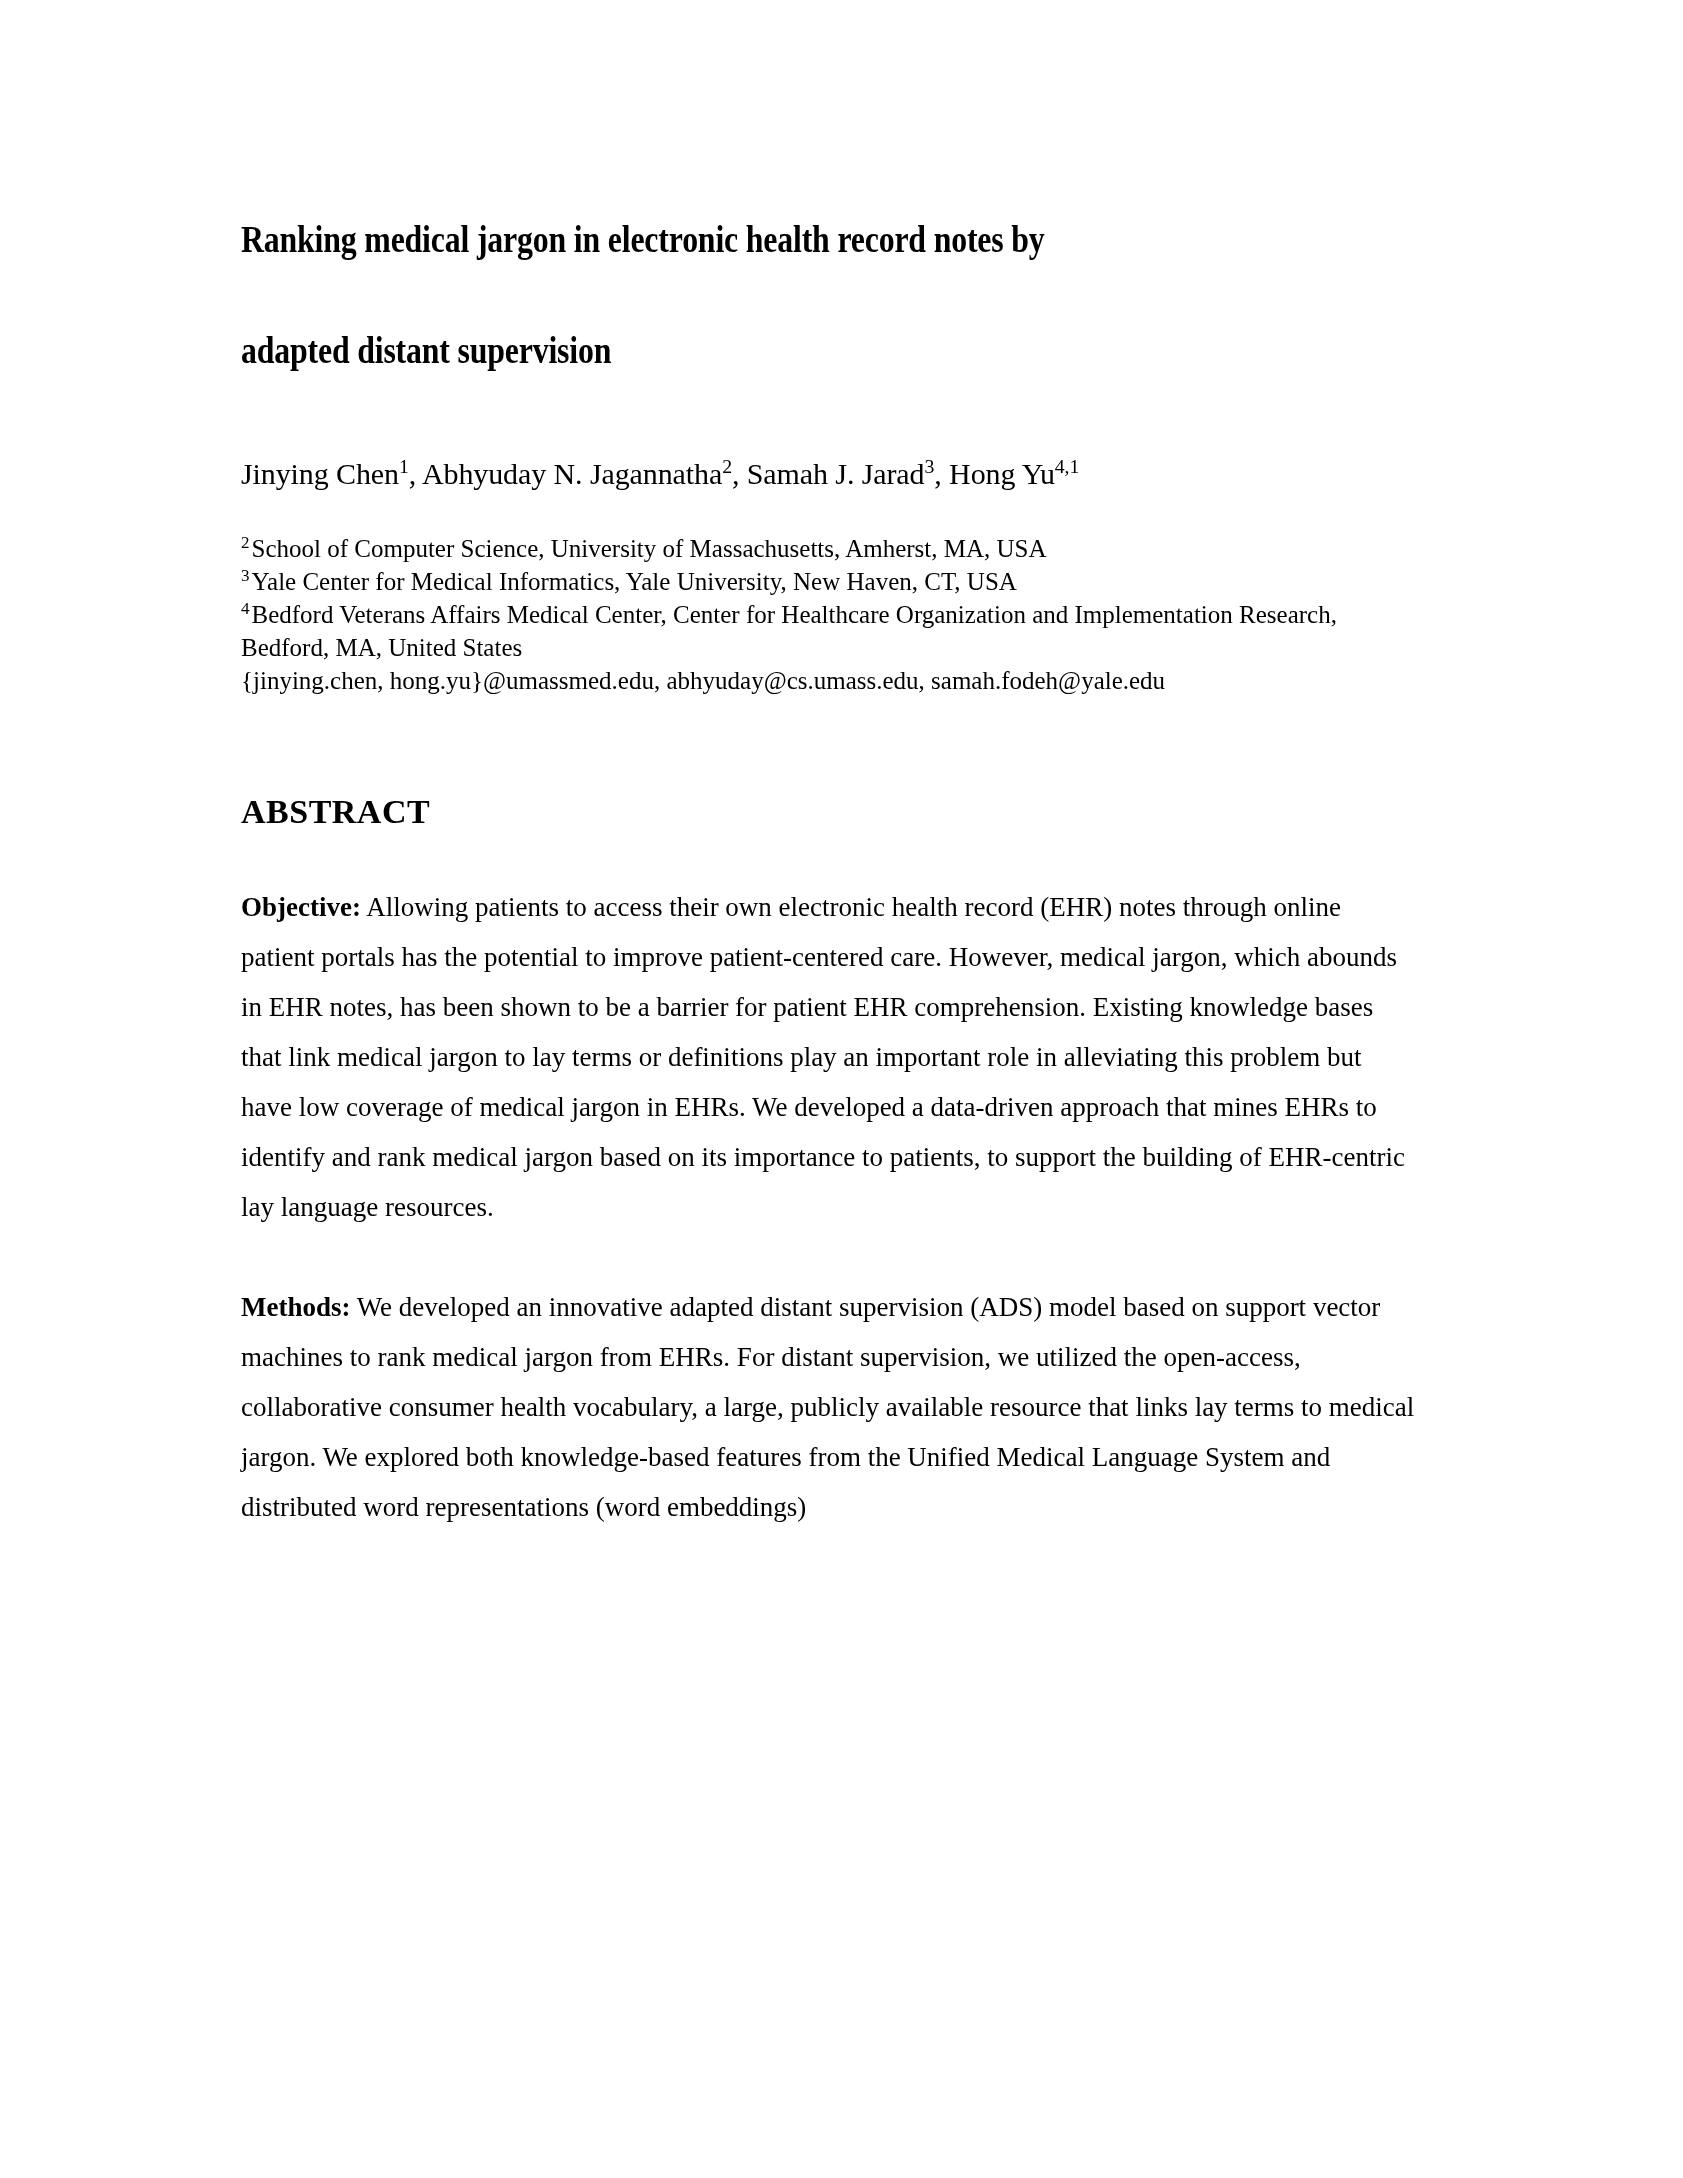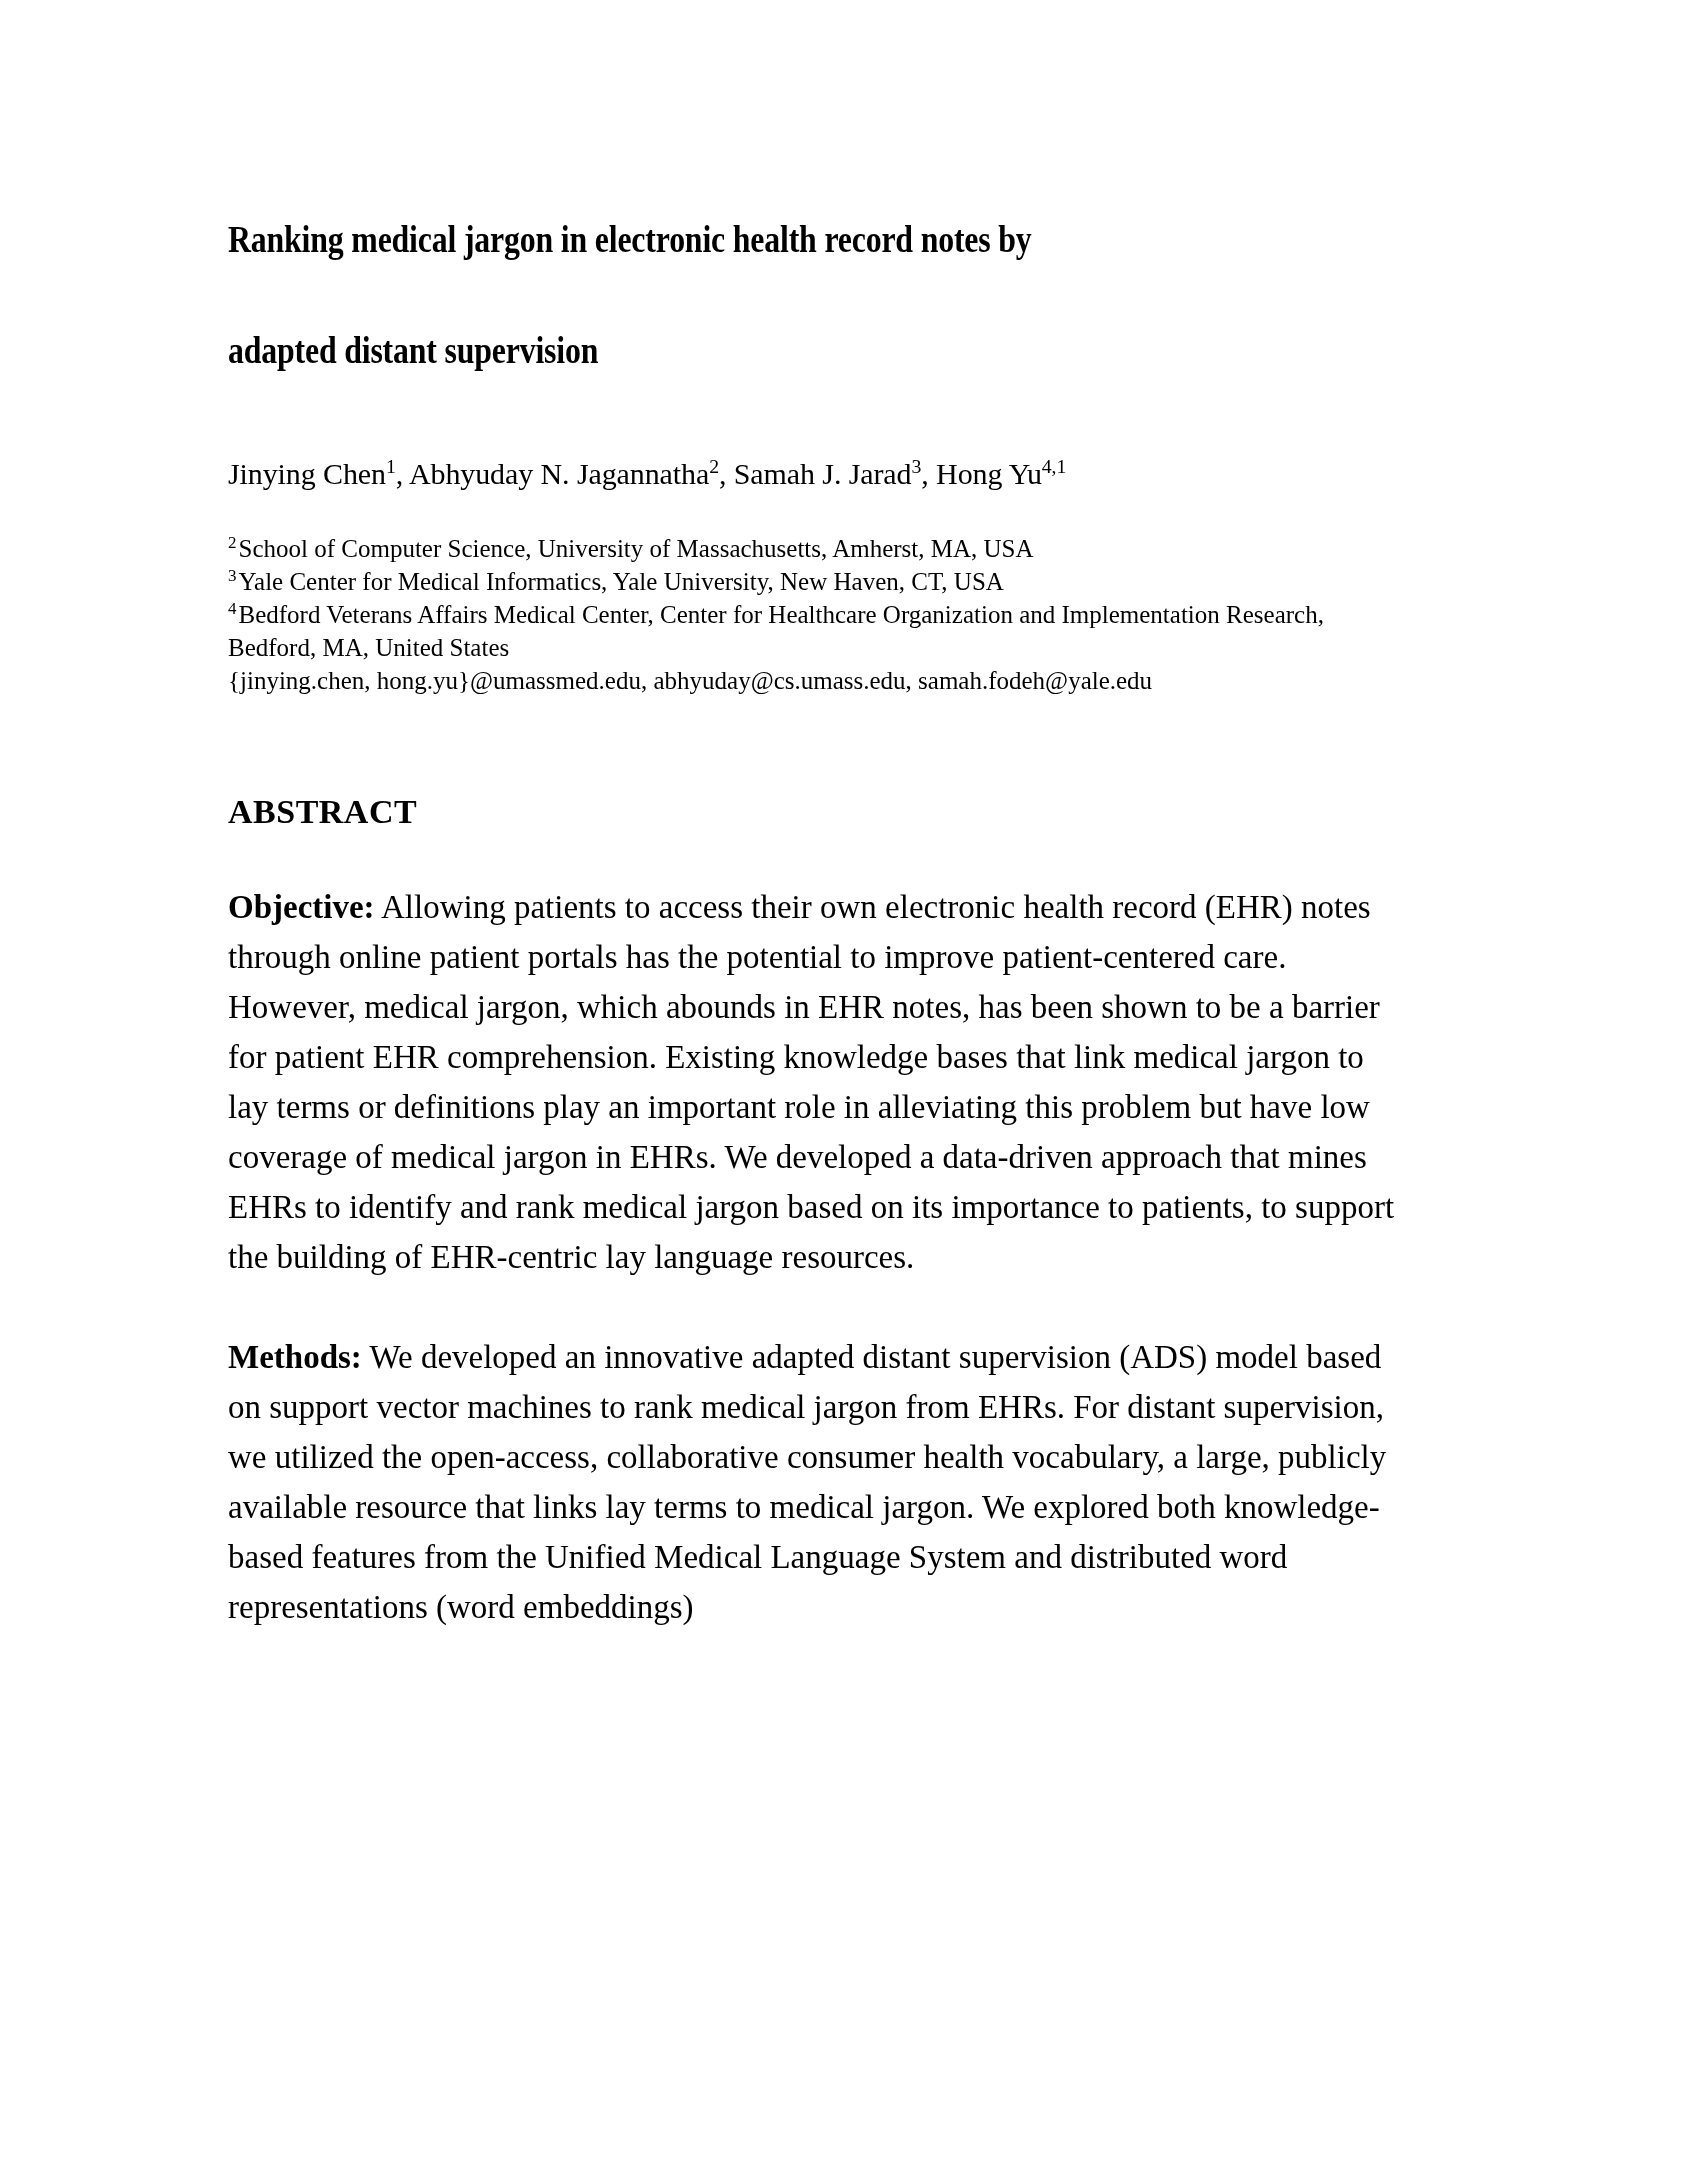--- a/index.html
+++ b/index.html
@@ -19,21 +19,21 @@
     position: relative;
     width: 1683px;
     height: 2178px;
     background: #ffffff;
     box-sizing: border-box;
   }
 
   
   .content {
     position: absolute;
-    left: 228px;
+    left: 241px;
     top: 184px;
     width: 1178px;
   }
 
   
   .title-block {
     margin: 0 0 0 0;
   }
   .title-line {
     font-family: "Liberation Serif", "DejaVu Serif", serif;
@@ -87,21 +87,21 @@
   .abstract-heading {
     margin-top: 96px;
     font-size: 34px;
     font-weight: bold;
     letter-spacing: 0.5px;
   }
 
   
   .abstract-body {
     margin-top: 51px;
-    font-size: 33px;
+    font-size: 27px;
     line-height: 50px;
     text-align: left;
   }
   .abstract-para {
     margin: 0 0 50px 0;
   }
   .abstract-para:last-child {
     margin-bottom: 0;
   }
   .para-label {

